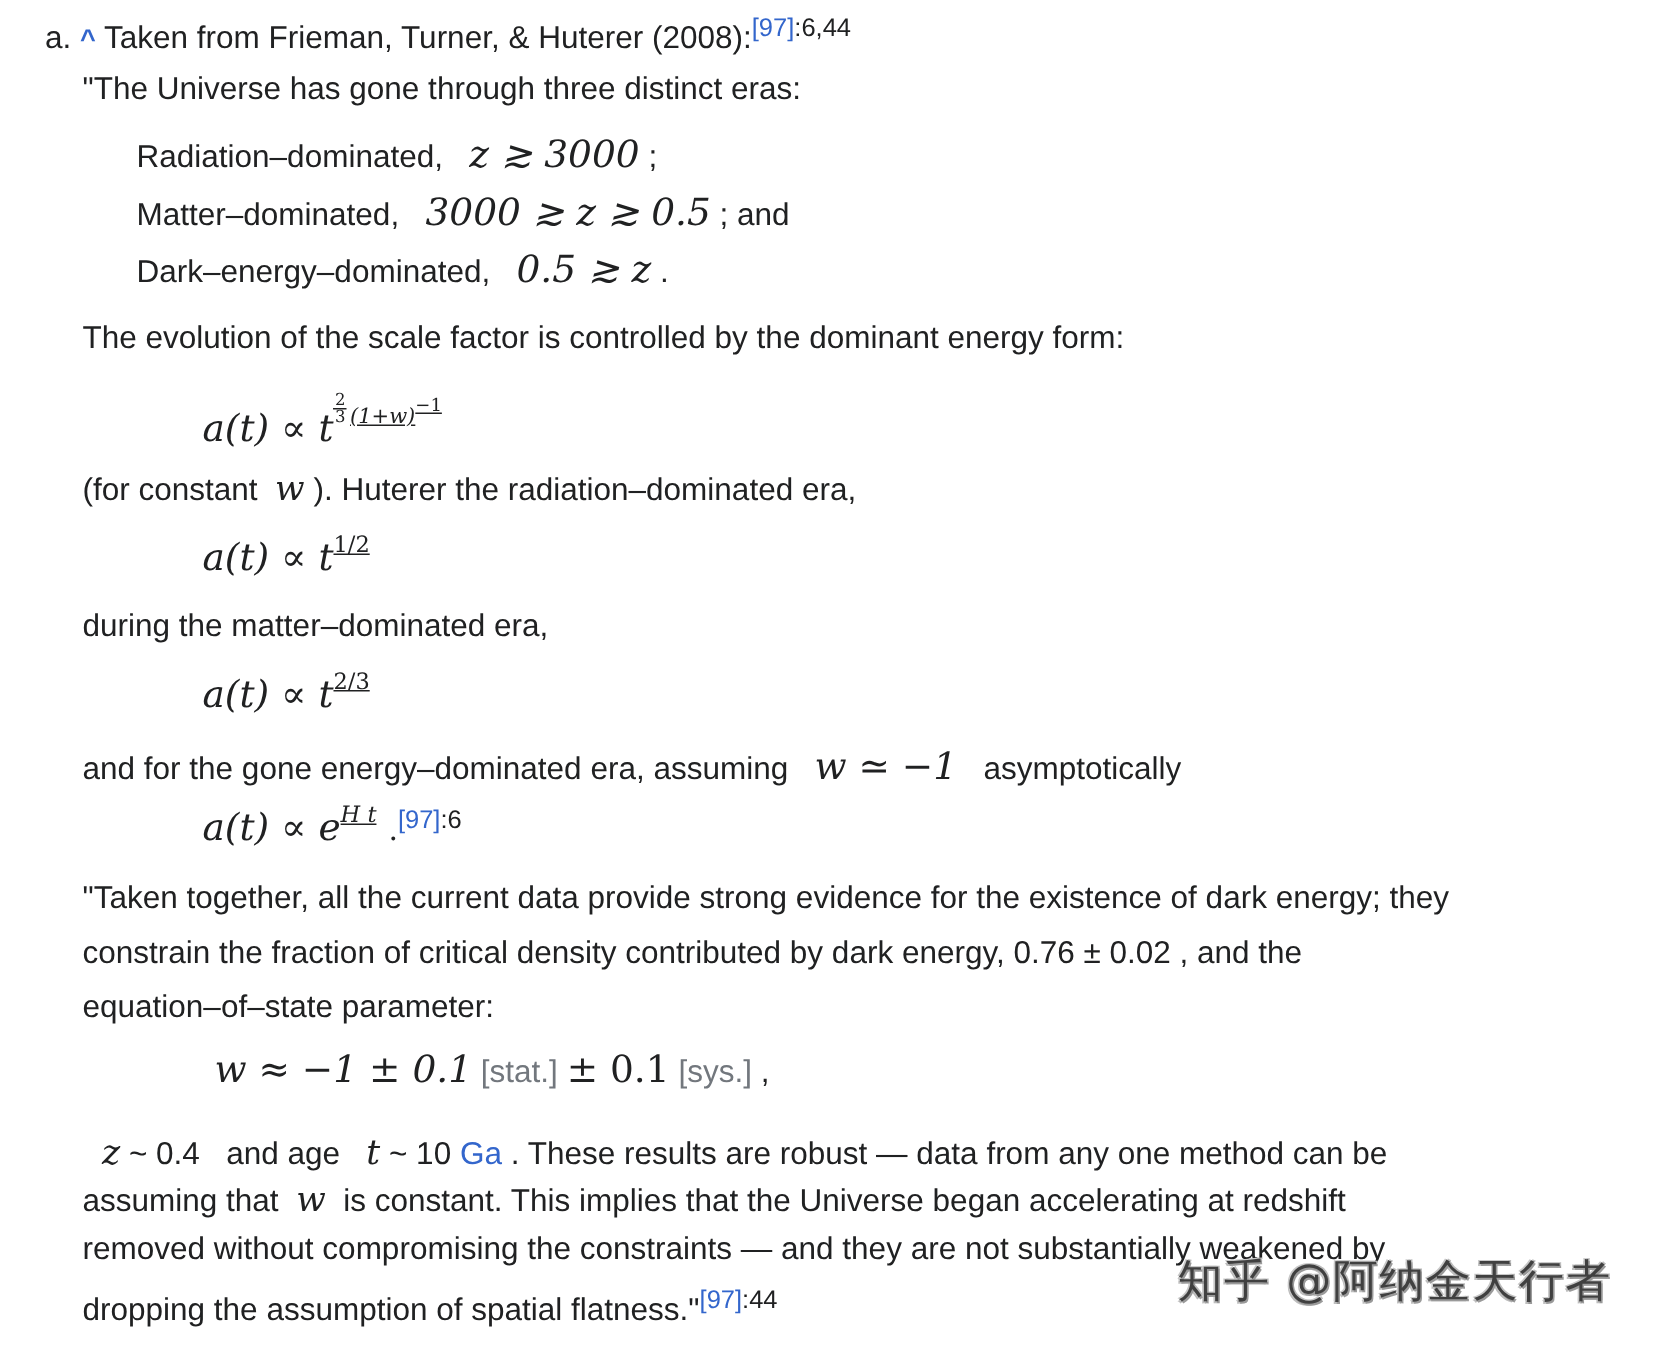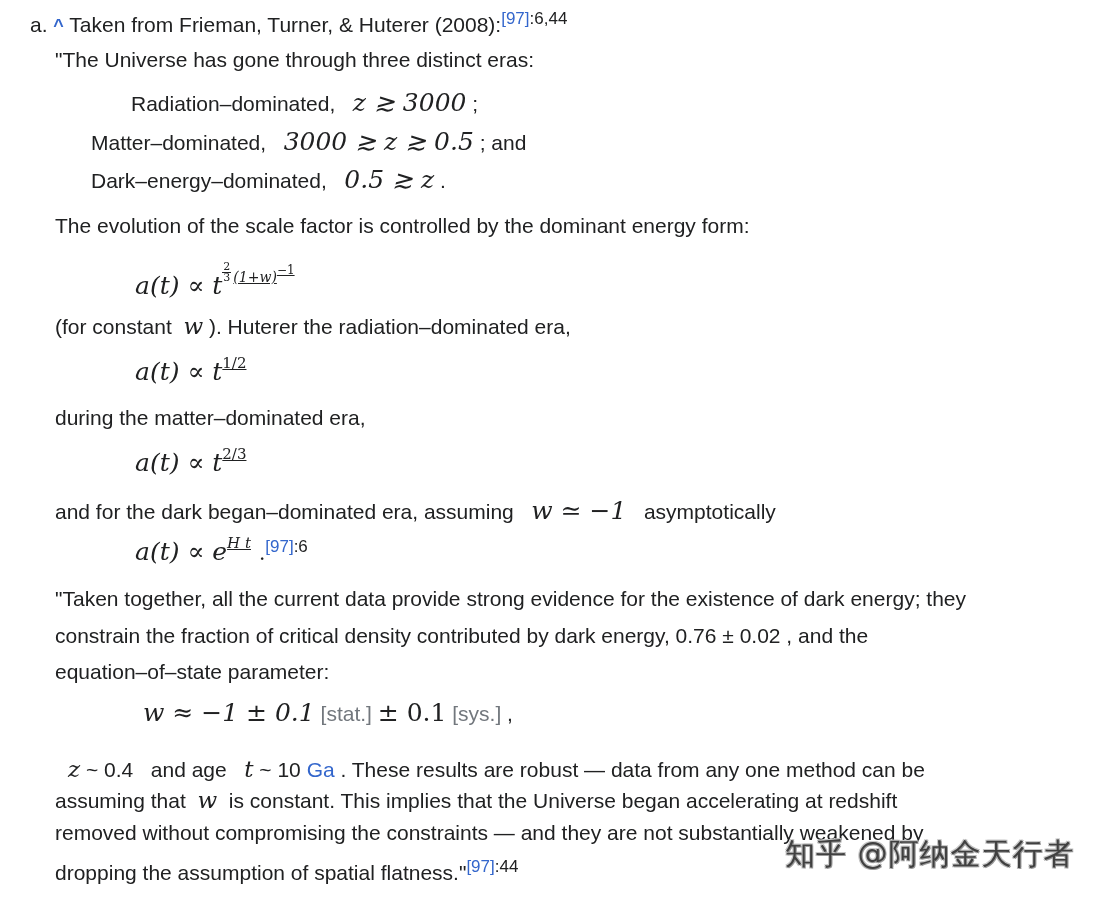--- a/index.html
+++ b/index.html
@@ -31,21 +31,21 @@
 <div>
 
   <div class="line" style="left:30px; top:9px;">
     <span>a.</span>
     <a class="link" style="font-weight:bold;font-size:18px;">^</a>
     <span>Taken from Frieman, Turner, &amp; Huterer (2008):</span><sup class="ref"><a class="link">[97]</a><span>:6,44</span></sup>
   </div>
 
   <div class="line" style="left:55px; top:47px;">"The Universe has gone through three distinct eras:</div>
 
-  <div class="line" style="left:91px; top:88px;margin-left:40px;">
+  <div class="line" style="left:91px; top:88px;">
     <span>Radiation–dominated,</span>&nbsp;&nbsp;
     <span class="math big">z ≳ 3000</span>
     <span>;</span>
   </div>
   <div class="line" style="left:91px; top:127px;">
     <span>Matter–dominated,</span>&nbsp;&nbsp;
     <span class="math big">3000 ≳ z ≳ 0.5</span>
     <span>; and</span>
   </div>
   <div class="line" style="left:91px; top:165px;">
@@ -70,21 +70,21 @@
     <span>a(t) ∝ t</span><span class="sup" style="font-style:normal;">1/2</span>
   </div>
 
   <div class="line" style="left:55px; top:405px;">during the matter–dominated era,</div>
 
   <div class="line math big" style="left:135px; top:445px;">
     <span>a(t) ∝ t</span><span class="sup" style="font-style:normal;">2/3</span>
   </div>
 
   <div class="line" style="left:55px; top:496px;">
-    <span>and for the dark began–dominated era, assuming</span>&nbsp;&nbsp;
+    <span>and for the gone energy–dominated era, assuming</span>&nbsp;&nbsp;
     <span class="math big">w ≃ −1</span>&nbsp;&nbsp;
     <span>asymptotically</span>
   </div>
 
   <div class="line math big" style="left:135px; top:534px;">
     <span>a(t) ∝ e</span><span class="sup">H t</span>
     <span class="mathup" style="font-size:20px;">.</span><sup class="ref" style="font-family:Liberation Sans, sans-serif;font-style:normal;"><a class="link">[97]</a><span>:6</span></sup>
   </div>
 
   <div class="line" style="left:55px; top:586px;">"Taken together, all the current data provide strong evidence for the existence of dark energy; they</div>

